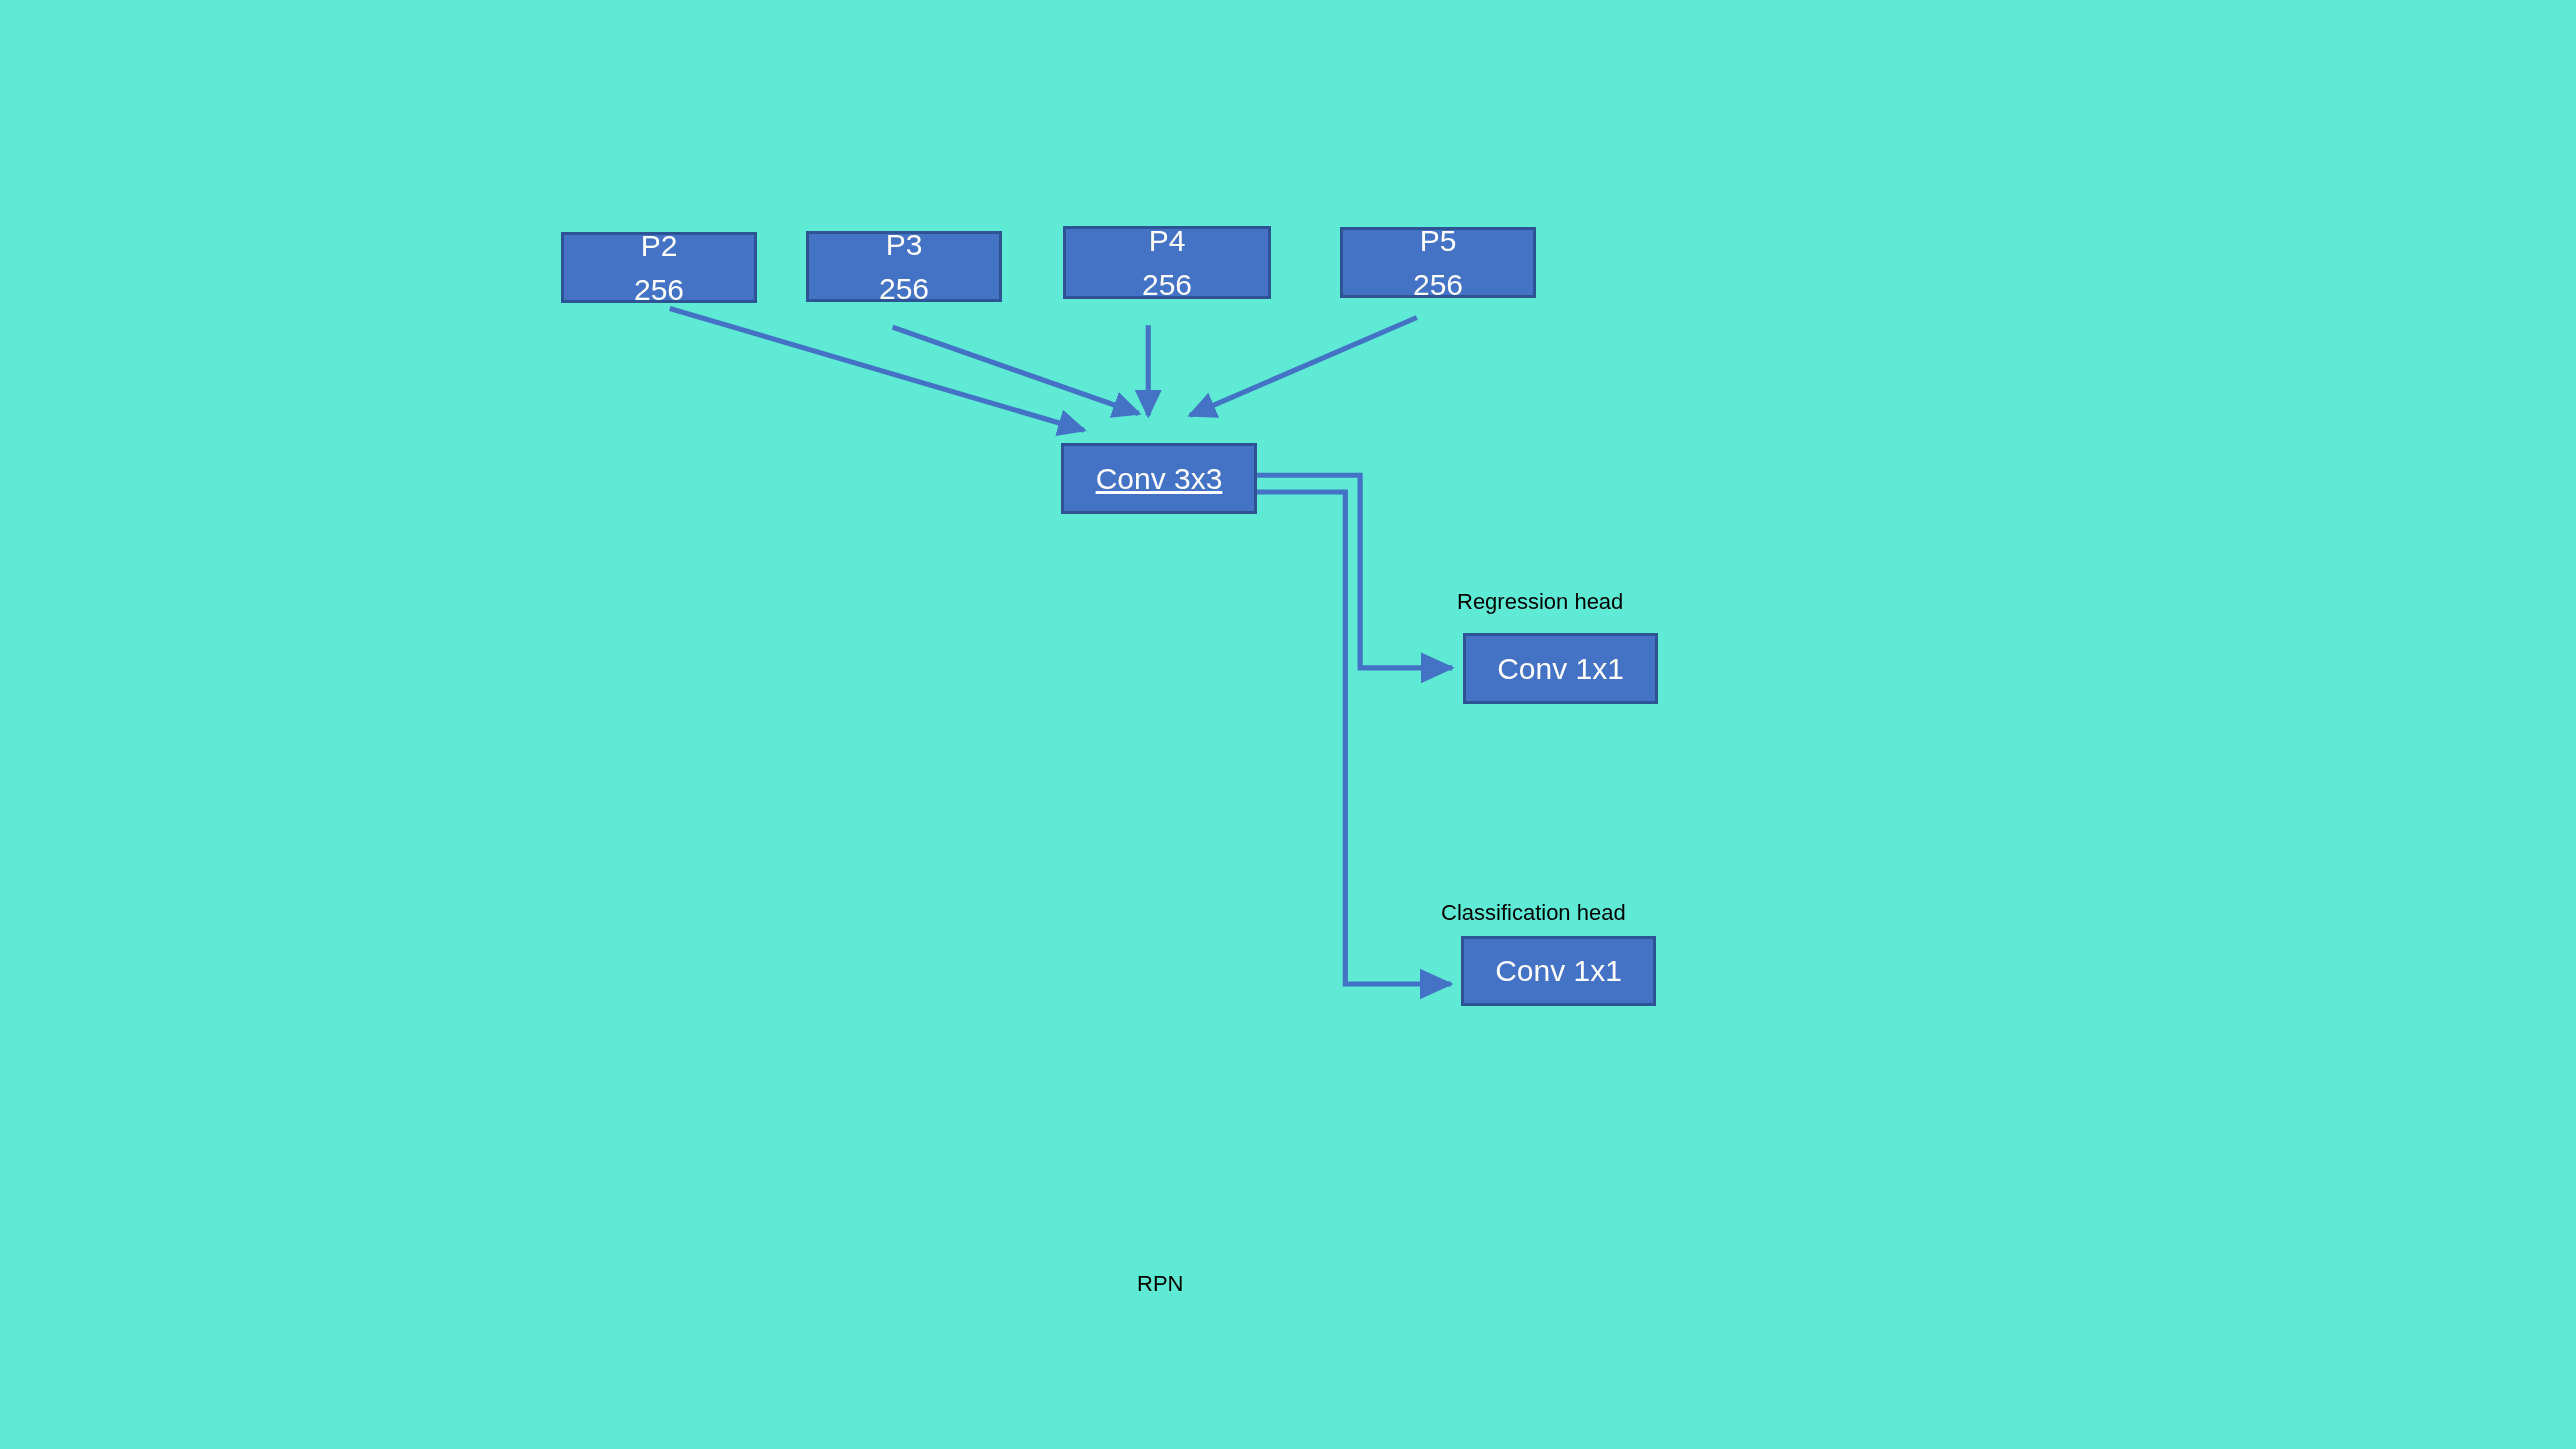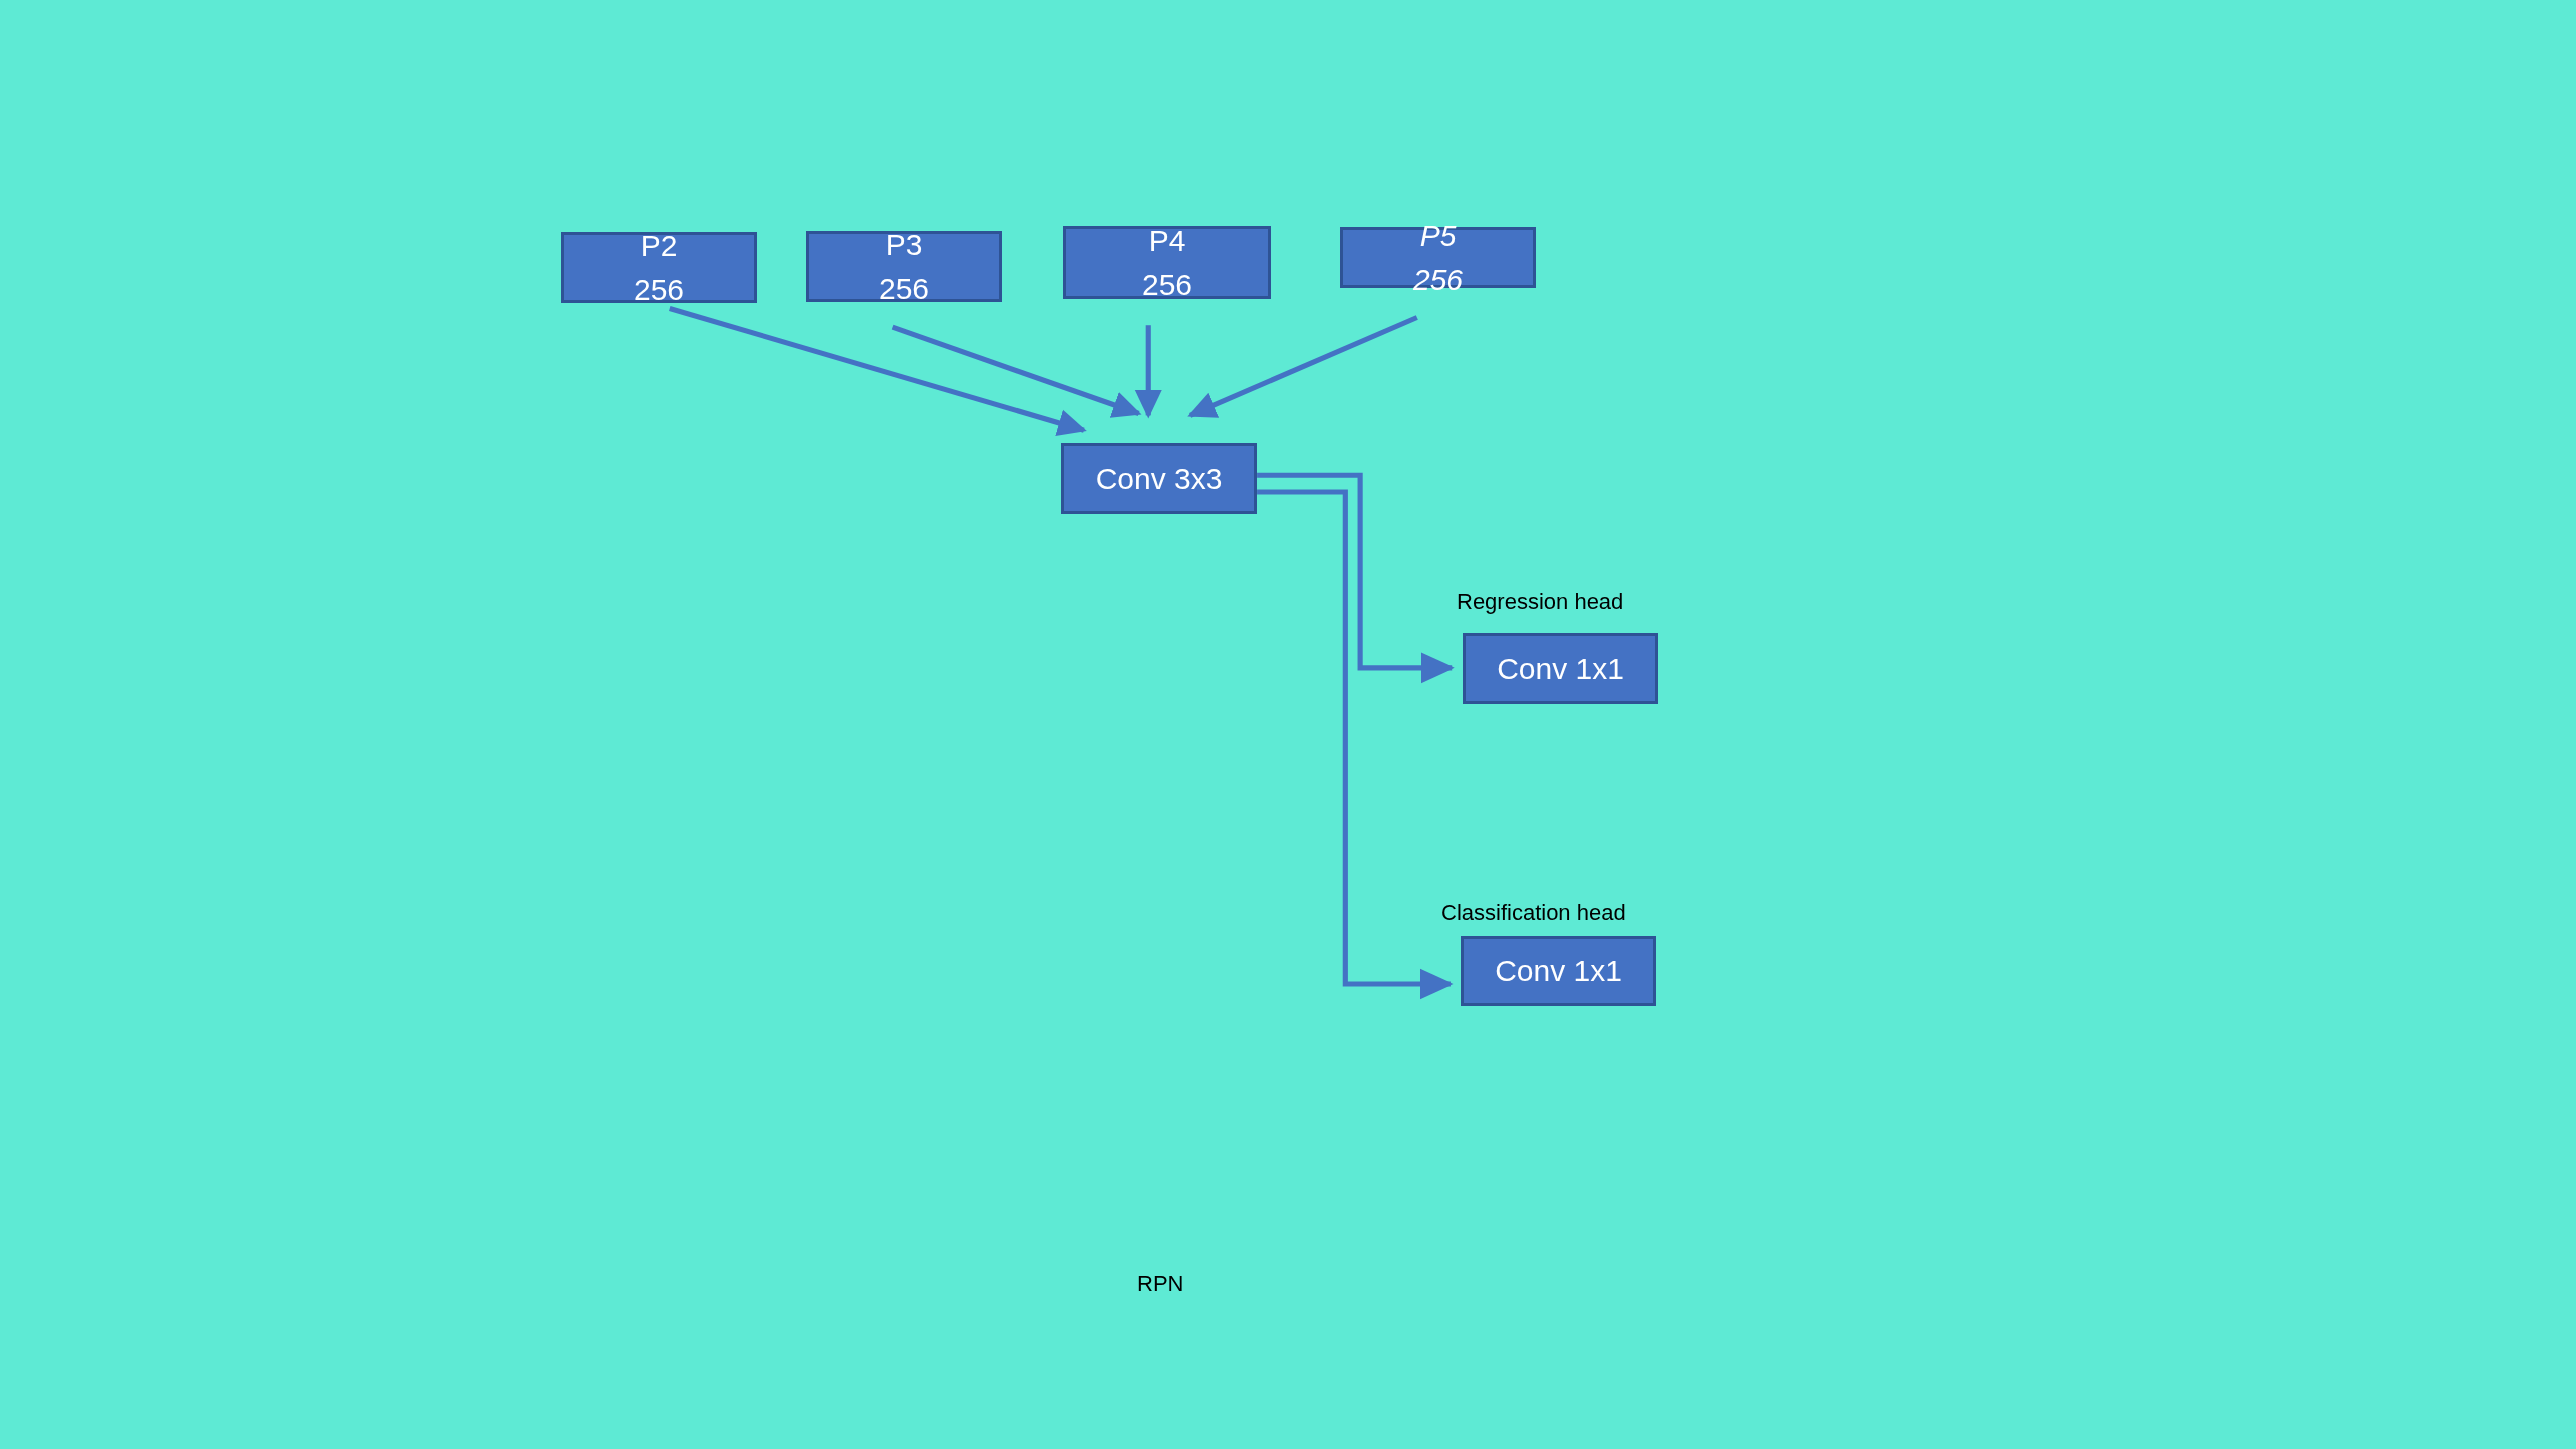--- a/index.html
+++ b/index.html
@@ -90,26 +90,26 @@
   <div class="node" style="left:806px; top:231px; width:196px; height:71px;">
     <span class="line1">P3</span>
     <span class="line2">256</span>
   </div>
 
   <div class="node" style="left:1063px; top:226px; width:208px; height:73px;">
     <span class="line1">P4</span>
     <span class="line2">256</span>
   </div>
 
-  <div class="node" style="left:1340px; top:227px; width:196px; height:61px;font-style:italic;">
+  <div class="node" style="left:1340px; top:227px; width:196px; height:71px;">
     <span class="line1">P5</span>
     <span class="line2">256</span>
   </div>
 
-  <div class="node" style="left:1061px; top:443px; width:196px; height:71px;">
+  <div class="node" style="left:1061px; top:443px; width:196px; height:71px;text-decoration:underline;">
     <span class="line1">Conv 3x3</span>
   </div>
 
   <div class="plain-label" style="left:1457px; top:589px;">Regression head</div>
 
   <div class="node" style="left:1463px; top:633px; width:195px; height:71px;">
     <span class="line1">Conv 1x1</span>
   </div>
 
   <div class="plain-label" style="left:1441px; top:900px;">Classification head</div>

